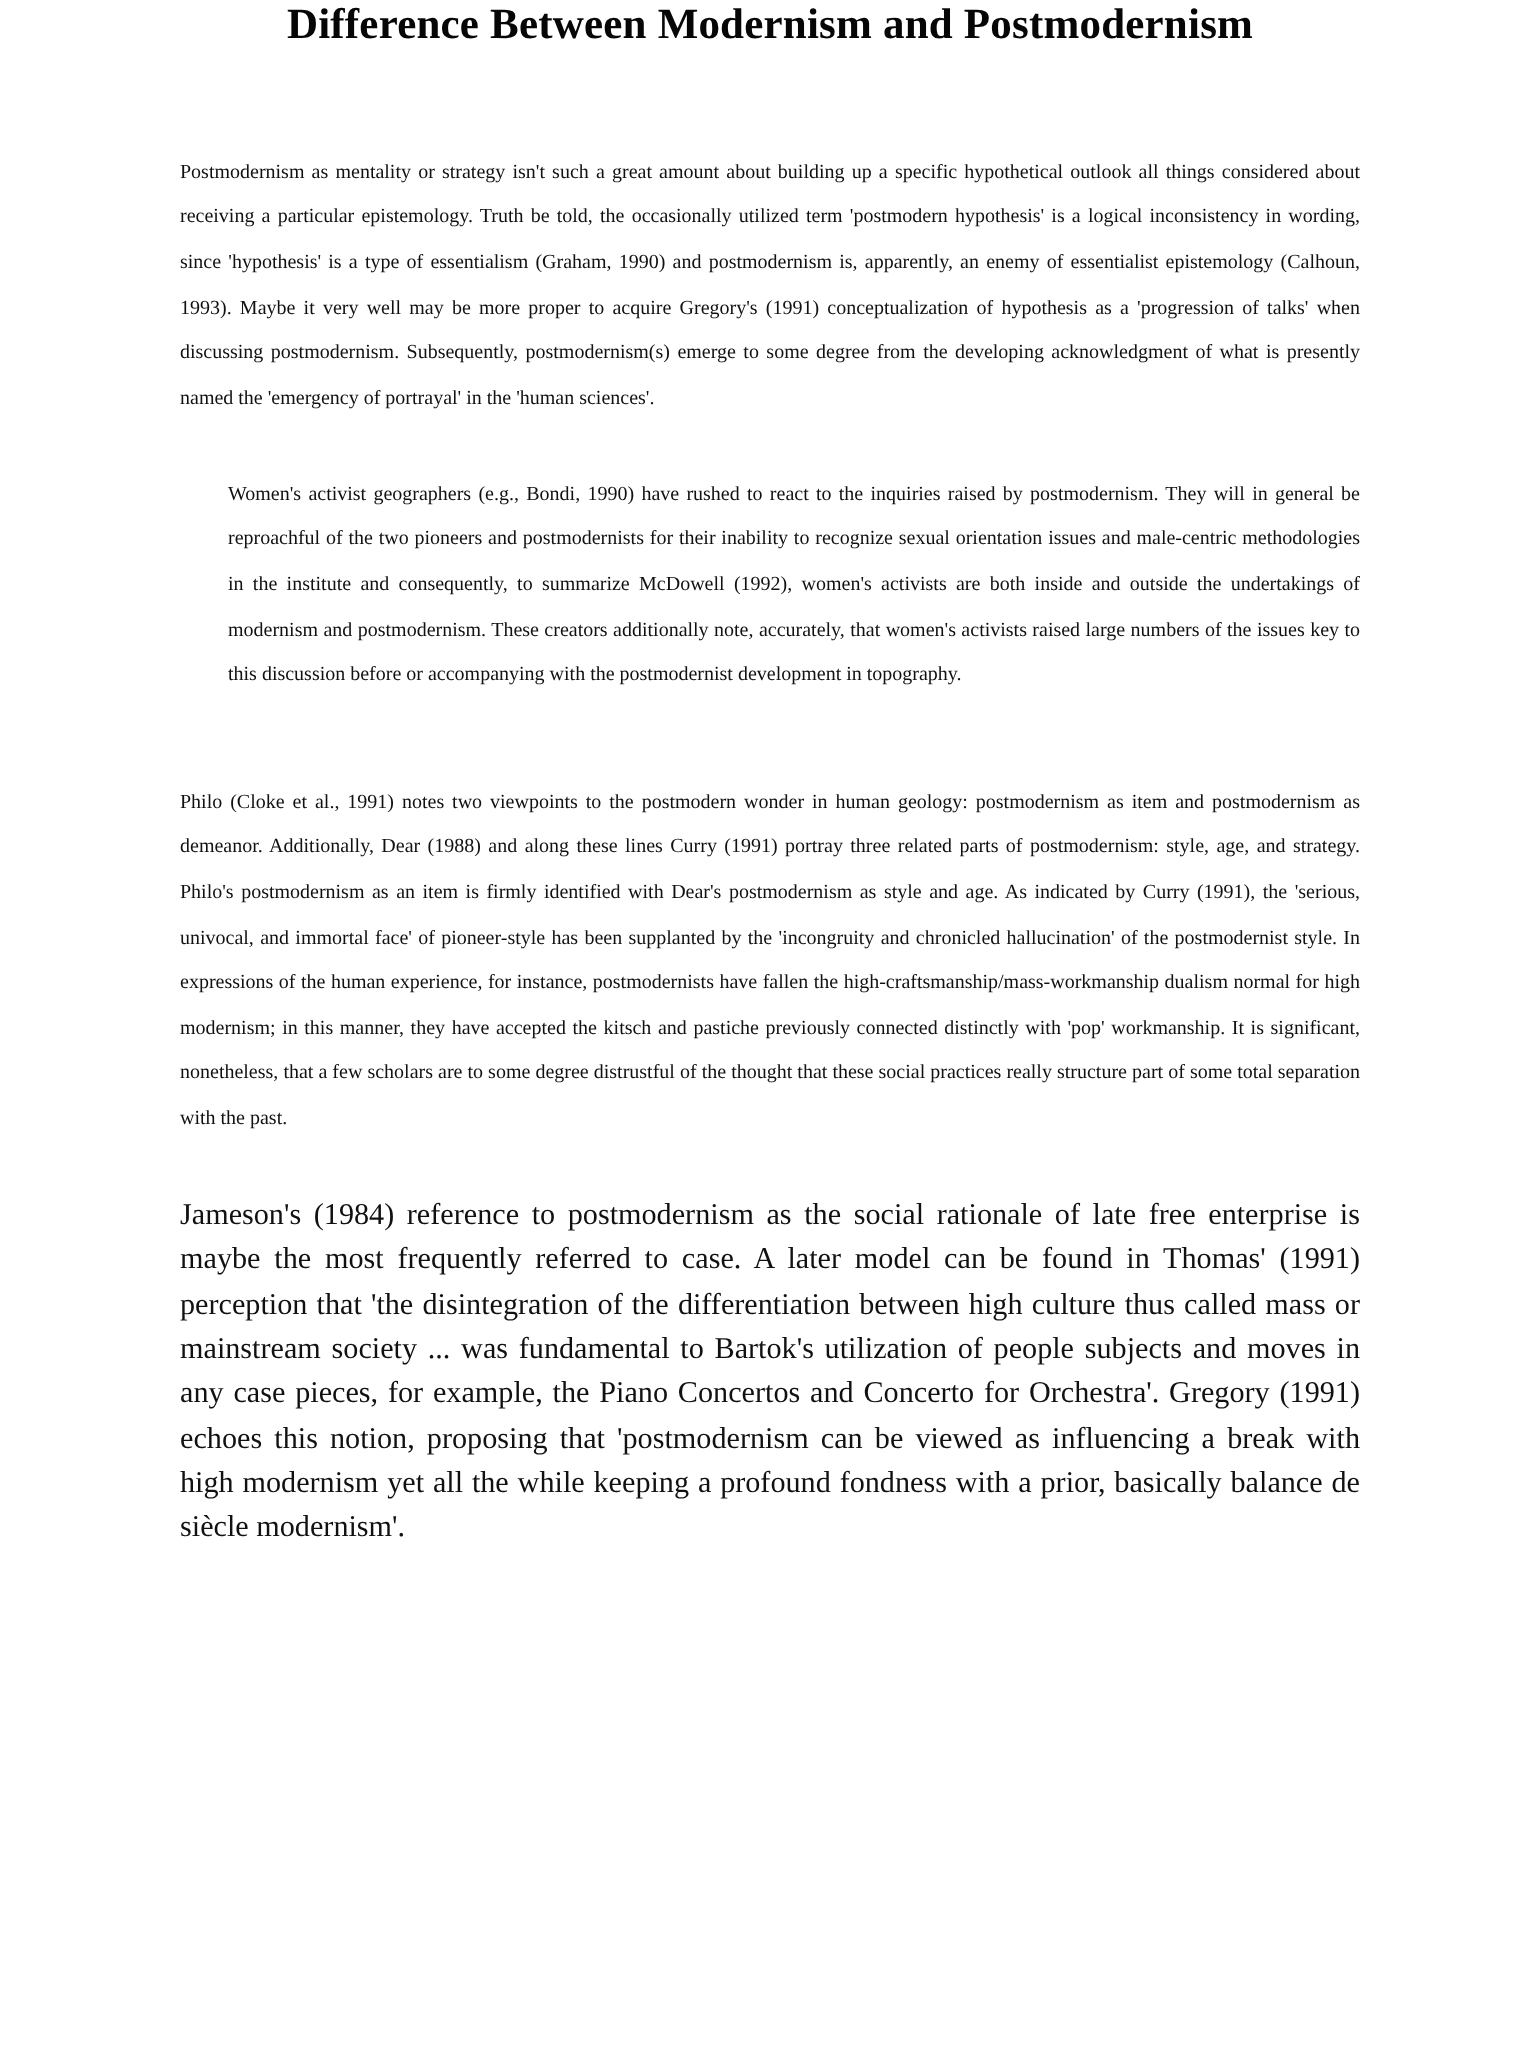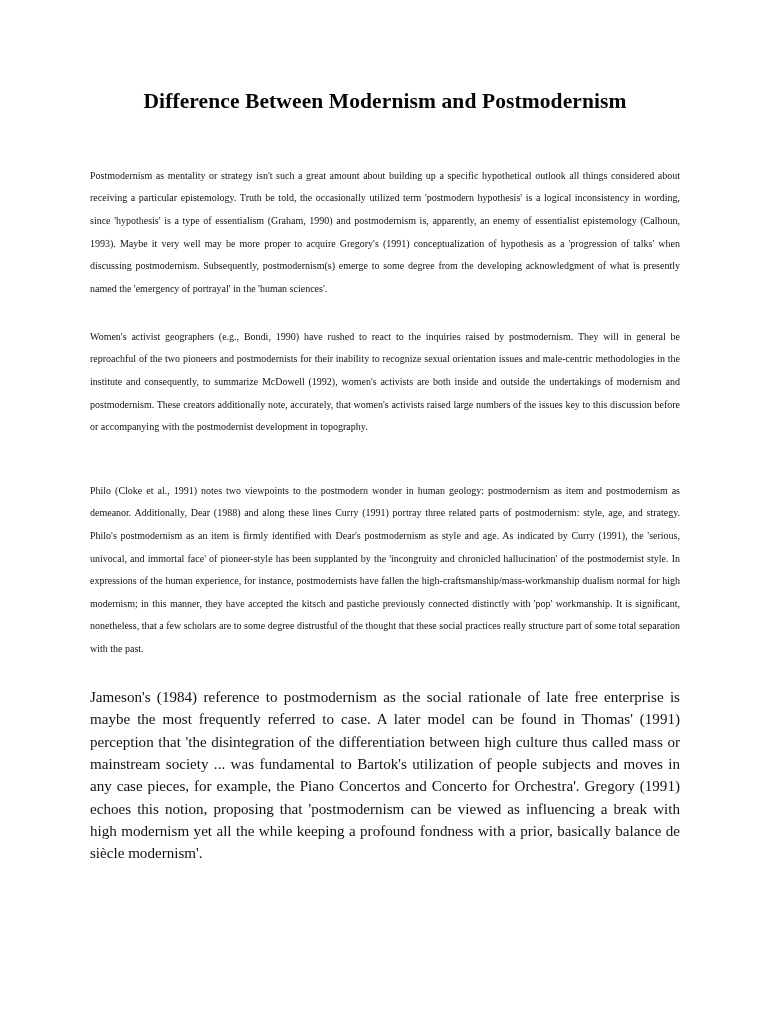--- a/index.html
+++ b/index.html
@@ -27,35 +27,34 @@
     left: 90px;
     top: 0;
     width: 590px;
   }
   .doc-title {
     font-size: 21.5px;
     font-weight: bold;
     text-align: center;
     letter-spacing: 0.1px;
     margin: 0;
-    padding-top: 89px;
     line-height: 1.2;
     color: #060606;
   }
   .para {
     font-size: 10px;
     line-height: 22.6px;
     text-align: justify;
     text-justify: inter-word;
     margin: 0;
     color: #111111;
     hyphens: none;
   }
   .para.p1 { margin-top: 50px; }
-  .para.p2 { margin-top: 25.5px; }
+  .para.p2 { margin-top: 25.5px; margin-left: 24px; }
   .para.p3 { margin-top: 41px; }
   .para.p4 {
     margin-top: 25.5px;
     font-size: 15.1px;
     line-height: 22.3px;
   }
 </style>
 </head>
 <body>
 

